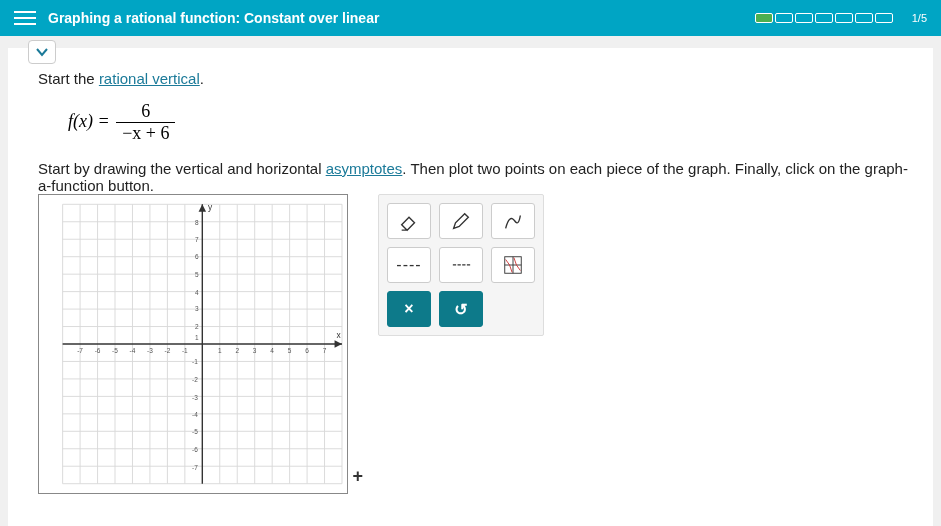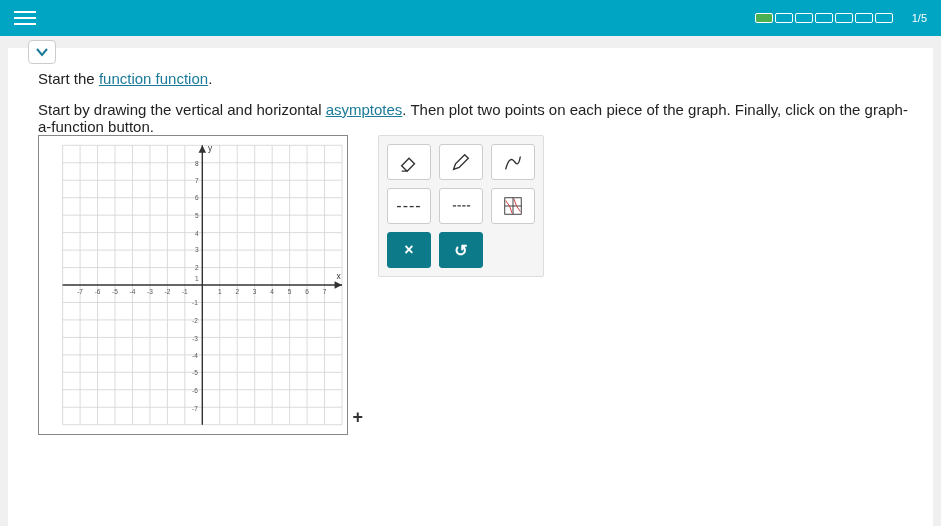--- a/index.html
+++ b/index.html
@@ -36,20 +36,21 @@
 </head>
 <body>
 
 <div class="header">
   <div class="header-left">
     <div class="menu-btn">
         <span></span>
         <span></span>
         <span></span>
       </div>
+    <div class="title">Graphing a rational function: Constant over linear</div>
   </div>
   <div class="progress-wrap">
     <div class="progress-boxes">
       <div class="box filled"></div>
         <div class="box"></div>
         <div class="box"></div>
         <div class="box"></div>
         <div class="box"></div>
         <div class="box"></div>
         <div class="box"></div>
@@ -59,23 +60,26 @@
 </div>
 
 <div class="collapse-btn">
   <svg width="14" height="14" viewBox="0 0 14 14">
       <path d="M2 4 L7 10 L12 4" stroke="#1b7a99" stroke-width="2" fill="none"></path>
     </svg>
 </div>
 
 <div class="content">
   <p class="prompt">
-    <span>Start the </span><a href="#" class="underline">function function</a><span>.</span>
+    <span>Start the </span><a href="#" class="underline">rational vertical</a><span>.</span>
   </p>
 
+  <div class="formula">
+    <span>f(x) = </span><span class="frac"><div class="num">6</div><div class="den">−x + 6</div></span>
+  </div>
 
   <p class="instructions">
     <span>Start by drawing the vertical and horizontal </span><a href="#" class="underline">asymptotes</a><span>. Then plot two points on each piece of the graph. Finally, click on the graph-a-function button.</span>
   </p>
 
   <div class="work-area">
     <div class="graph-box">
       <svg viewBox="0 0 320 320">
         <g stroke="#d8d8d8" stroke-width="1">
           <line x1="20" y1="10" x2="20" y2="310"></line>

